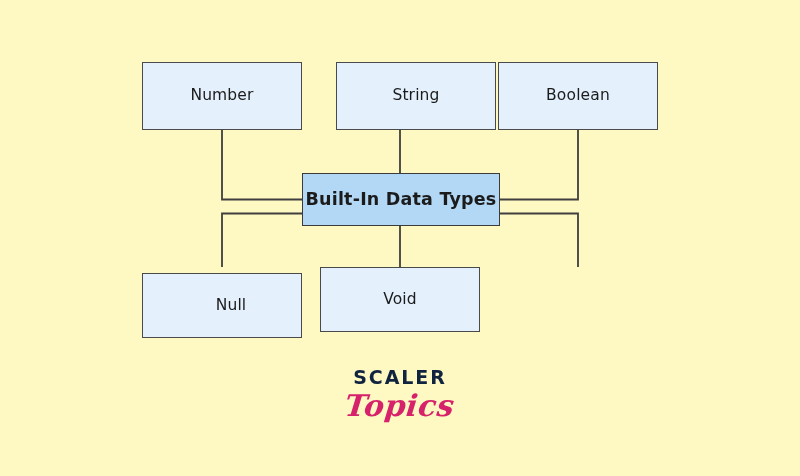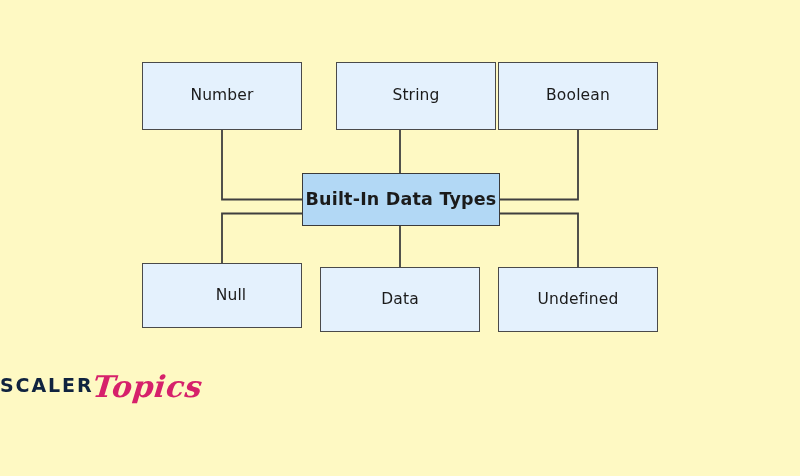--- a/index.html
+++ b/index.html
@@ -45,21 +45,21 @@
     text-align: right;
   }
 
   
   #node-number    { left: 142px; top: 62px;  width: 160px; height: 68px; }
   #node-string    { left: 320px; top: 62px;  width: 160px; height: 68px; margin-left: 16px; }
   #node-boolean   { left: 498px; top: 62px;  width: 160px; height: 68px; }
   
   #node-center    { left: 302px; top: 173px; width: 198px; height: 53px; }
   
-  #node-null      { left: 142px; top: 263px; width: 160px; height: 65px; padding-left: 18px; }
+  #node-null      { left: 142px; top: 273px; width: 160px; height: 65px; padding-left: 18px; }
   #node-void      { left: 320px; top: 267px; width: 160px; height: 65px; }
   #node-undefined { left: 498px; top: 267px; width: 160px; height: 65px; }
 
   
   #connectors {
     position: absolute;
     left: 0;
     top: 0;
     width: 800px;
     height: 476px;
@@ -71,21 +71,21 @@
     stroke-width: 1.8;
   }
 
   
   #logo {
     position: absolute;
     left: 0;
     top: 368px;
     width: 800px;
     display: flex;
-    flex-direction: row;
+    flex-direction: column;
     align-items: center;
     user-select: none;
   }
   #logo-scaler {
     font-family: "DejaVu Sans", sans-serif;
     font-weight: 700;
     font-size: 19px;
     letter-spacing: 1.9px;
     color: #10233f;
     line-height: 1;
@@ -133,24 +133,21 @@
   </div>
 
   <div class="node center" id="node-center">
     <span>Built-In Data Types</span>
   </div>
 
   <div class="node" id="node-null">
     <span>Null</span>
   </div>
   <div class="node" id="node-void">
-    <span>Data</span>
-  </div>
-  <div class="node" id="node-undefined">
-    <span>Undefined</span>
+    <span>Void</span>
   </div>
 
   <div id="logo">
     <div id="logo-scaler">SCALER</div>
     <div id="logo-topics">Topics</div>
   </div>
 
 </div>
 
 </body></html>

